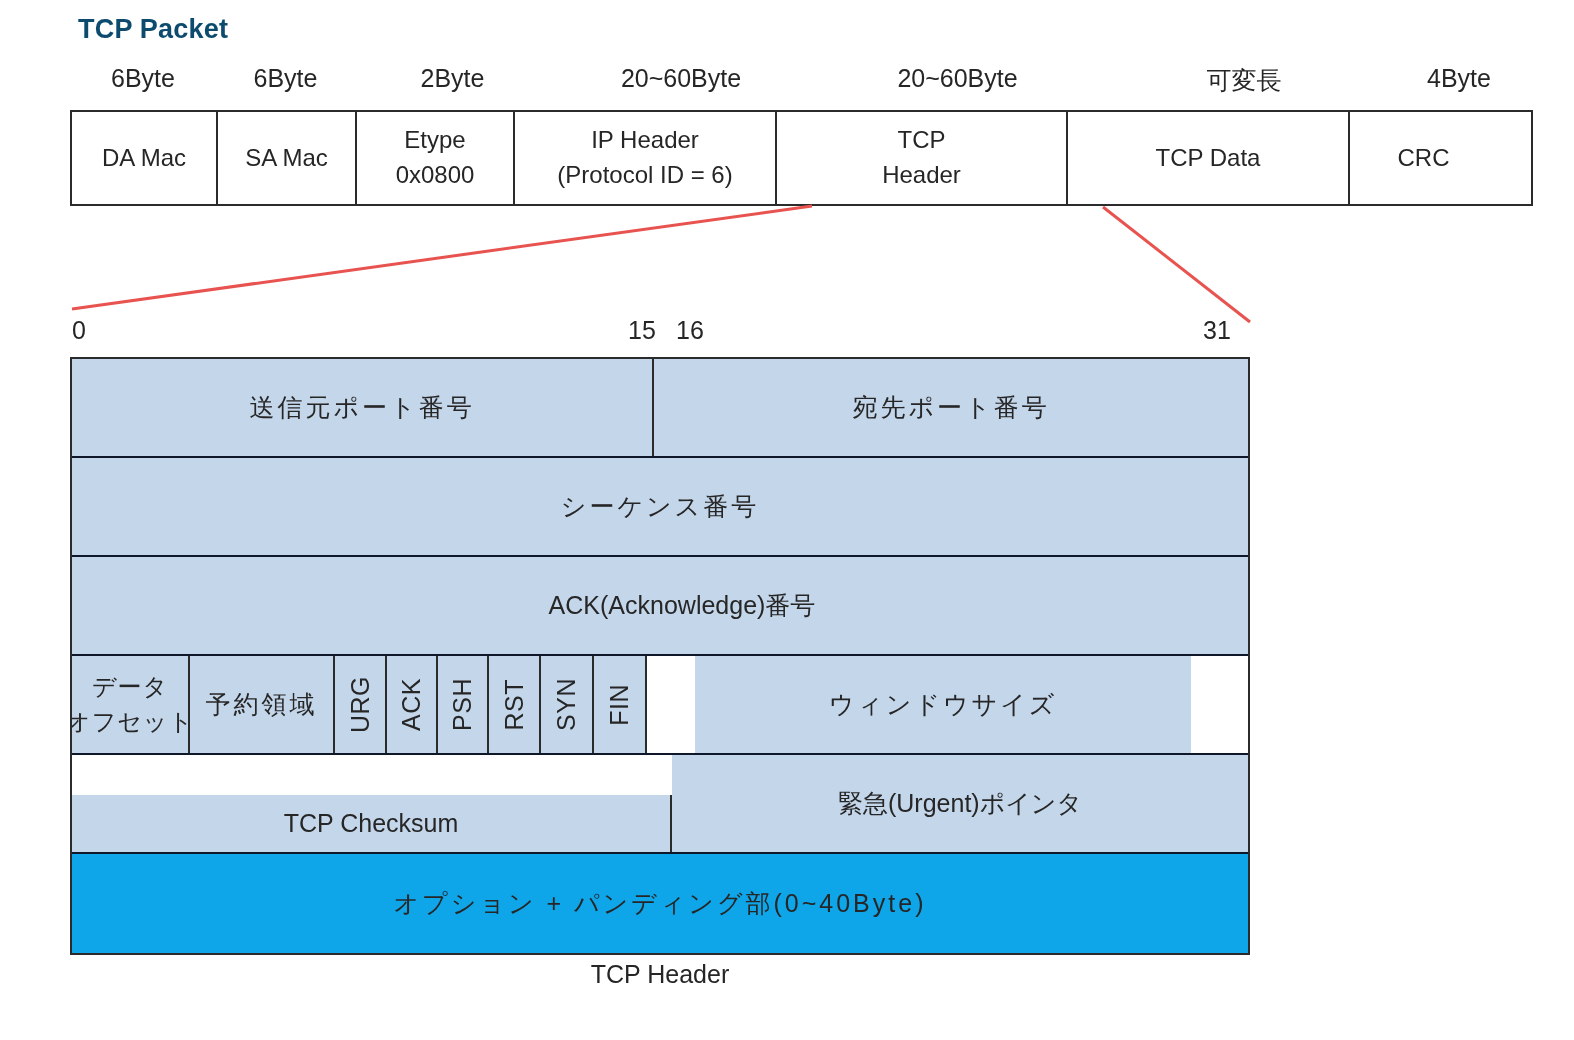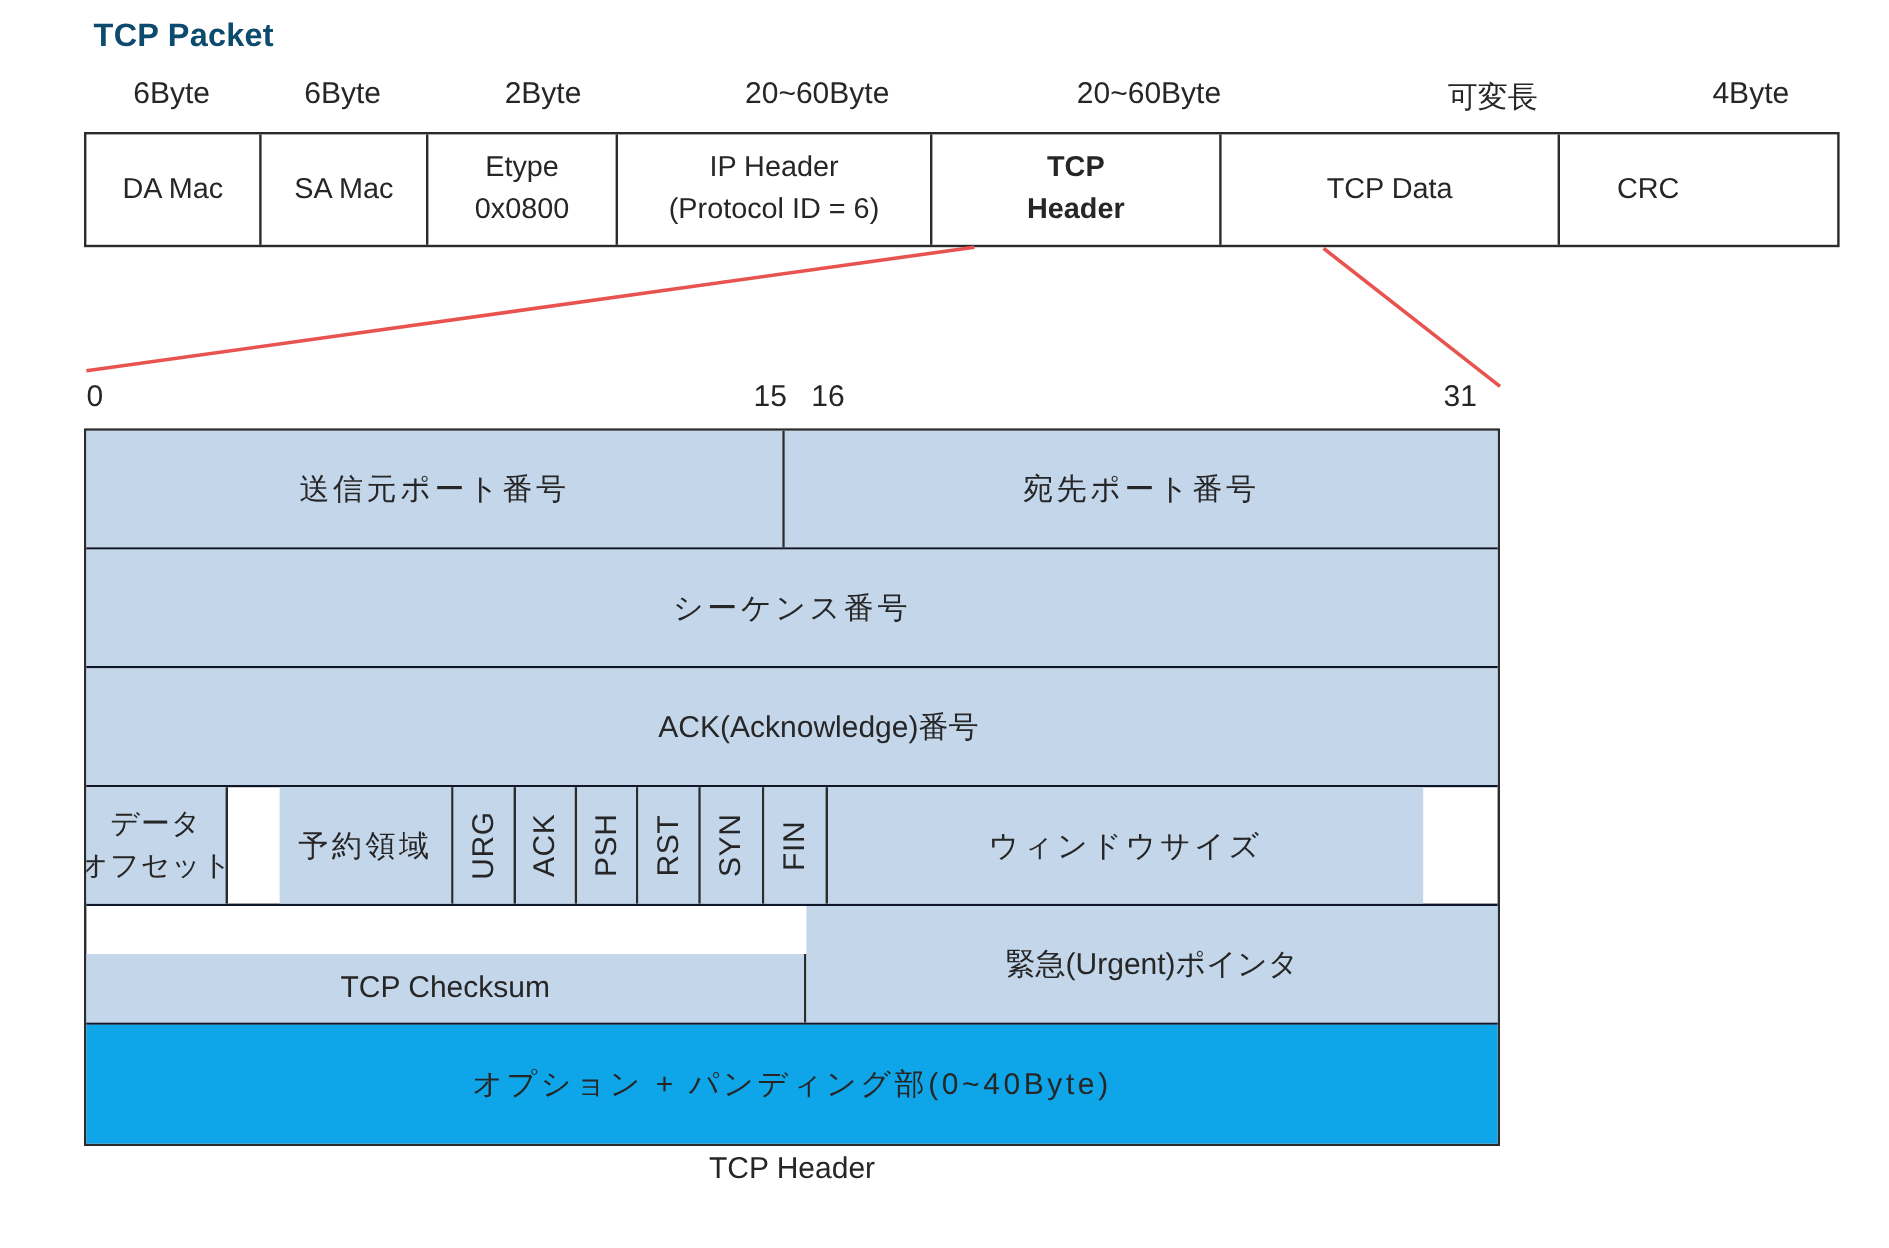--- a/index.html
+++ b/index.html
@@ -182,21 +182,21 @@
         <span>SA Mac</span>
       </div>
       <div class="packet-cell" style="width: 158px;">
         <span>Etype</span>
         <span>0x0800</span>
       </div>
       <div class="packet-cell" style="width: 262px;">
         <span>IP Header</span>
         <span>(Protocol ID = 6)</span>
       </div>
-      <div class="packet-cell" style="width: 241px; font-weight: bold;">
+      <div class="packet-cell" style="width: 291px;">
         <span>TCP</span>
         <span>Header</span>
       </div>
       <div class="packet-cell" style="width: 282px;">
         <span>TCP Data</span>
       </div>
       <div class="packet-cell" style="width: 147px;">
         <span>CRC</span>
       </div>
     </div>
@@ -222,40 +222,40 @@
         <div class="tcp-cell jp" style="width: 1176px;">シーケンス番号</div>
       </div>
       <div class="tcp-rowline">
         <div class="tcp-cell" style="width: 1340px; padding-left: 44px;">ACK(Acknowledge)番号</div>
       </div>
       <div class="tcp-rowline">
         <div class="tcp-cell two-line" style="width: 118px;">
           <span>データ</span>
           <span>オフセット</span>
         </div>
-        <div class="tcp-cell jp" style="width: 145px; margin-left: 43px;">予約領域</div>
+        <div class="tcp-cell jp" style="width: 145px;">予約領域</div>
         <div class="flagcell" style="width: 52px;">
           <span>URG</span>
         </div>
         <div class="flagcell" style="width: 51px;">
           <span>ACK</span>
         </div>
         <div class="flagcell" style="width: 51px;">
           <span>PSH</span>
         </div>
         <div class="flagcell" style="width: 52px;">
           <span>RST</span>
         </div>
         <div class="flagcell" style="width: 53px;">
           <span>SYN</span>
         </div>
         <div class="flagcell" style="width: 53px;">
           <span>FIN</span>
         </div>
-        <div class="tcp-cell jp" style="width: 496px;">ウィンドウサイズ</div>
+        <div class="tcp-cell jp" style="width: 496px; margin-left: 48px;">ウィンドウサイズ</div>
       </div>
       <div class="tcp-rowline">
         <div class="tcp-cell" style="width: 600px; margin-top: 40px;">TCP Checksum</div>
         <div class="tcp-cell" style="width: 576px;">緊急(Urgent)ポインタ</div>
       </div>
       <div class="tcp-rowline">
         <div class="tcp-cell options" style="width: 1176px;">オプション + パンディング部(0~40Byte)</div>
       </div>
     </div>
 

